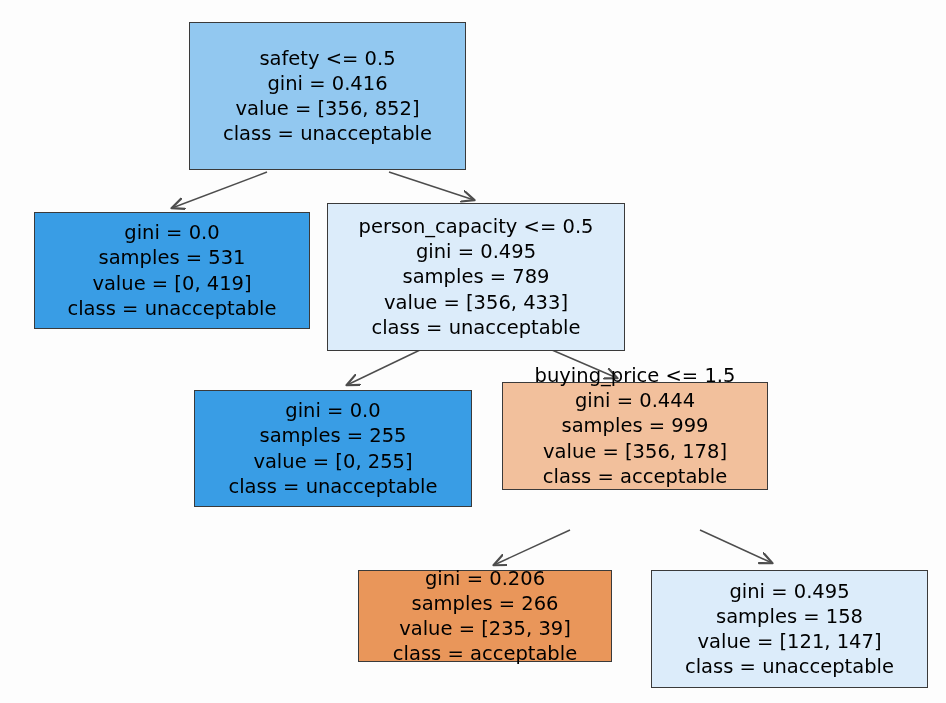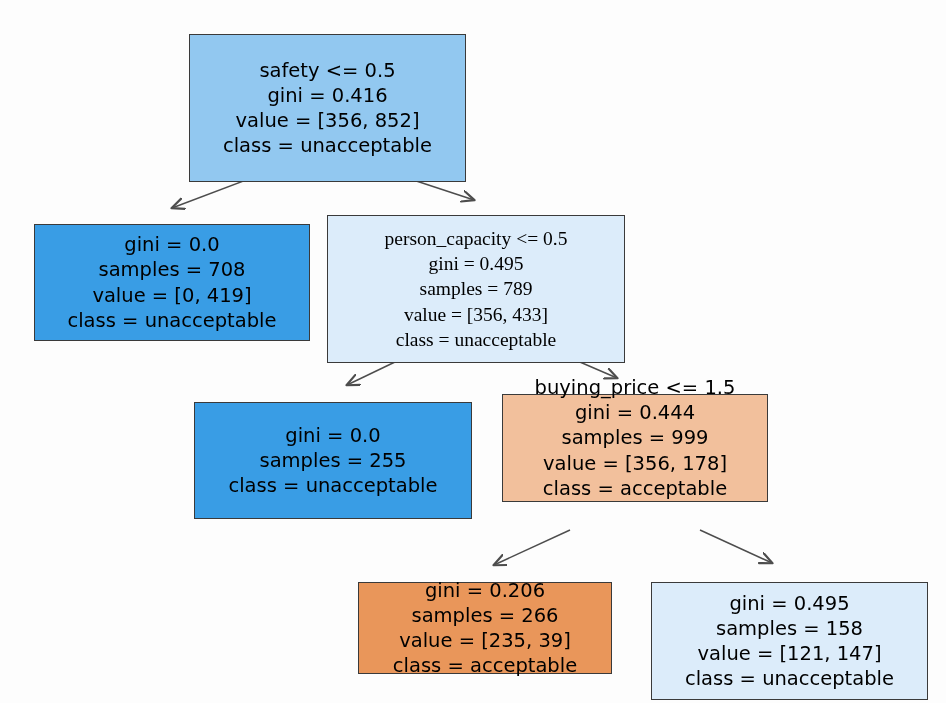--- a/index.html
+++ b/index.html
@@ -32,21 +32,20 @@
     border: 1.3px solid #3a3a3a;
     display: flex;
     flex-direction: column;
     align-items: center;
     justify-content: center;
     color: #000000;
     font-size: 19.5px;
     line-height: 1.295;
     white-space: nowrap;
     z-index: 2;
-    margin-top: 12px;
   }
   .node-line {
     display: block;
   }
 </style>
 </head>
 <body>
 
 <div id="tree-canvas">
 
@@ -72,36 +71,37 @@
 
   <div class="tree-node" style="left:189px; top:22px; width:277px; height:148px; background:#92c8f0;">
     <span class="node-line">safety &lt;= 0.5</span>
     <span class="node-line">gini = 0.416</span>
     <span class="node-line">value = [356, 852]</span>
     <span class="node-line">class = unacceptable</span>
   </div>
 
   <div class="tree-node" style="left:34px; top:212px; width:276px; height:117px; background:#399de5;">
     <span class="node-line">gini = 0.0</span>
-    <span class="node-line">samples = 708</span>
+    <span class="node-line">samples = 531</span>
     <span class="node-line">value = [0, 419]</span>
     <span class="node-line">class = unacceptable</span>
   </div>
 
-  <div class="tree-node" style="left:327px; top:203px; width:298px; height:148px; background:#dcecfa;font-family:Liberation Serif, serif;">
+  <div class="tree-node" style="left:327px; top:203px; width:298px; height:148px; background:#dcecfa;">
     <span class="node-line">person_capacity &lt;= 0.5</span>
     <span class="node-line">gini = 0.495</span>
     <span class="node-line">samples = 789</span>
     <span class="node-line">value = [356, 433]</span>
     <span class="node-line">class = unacceptable</span>
   </div>
 
   <div class="tree-node" style="left:194px; top:390px; width:278px; height:117px; background:#399de5;">
     <span class="node-line">gini = 0.0</span>
     <span class="node-line">samples = 255</span>
+    <span class="node-line">value = [0, 255]</span>
     <span class="node-line">class = unacceptable</span>
   </div>
 
   <div class="tree-node" style="left:502px; top:382px; width:266px; height:108px; background:#f2c09c;justify-content:flex-end;">
     <span class="node-line">buying_price &lt;= 1.5</span>
     <span class="node-line">gini = 0.444</span>
     <span class="node-line">samples = 999</span>
     <span class="node-line">value = [356, 178]</span>
     <span class="node-line">class = acceptable</span>
   </div>

